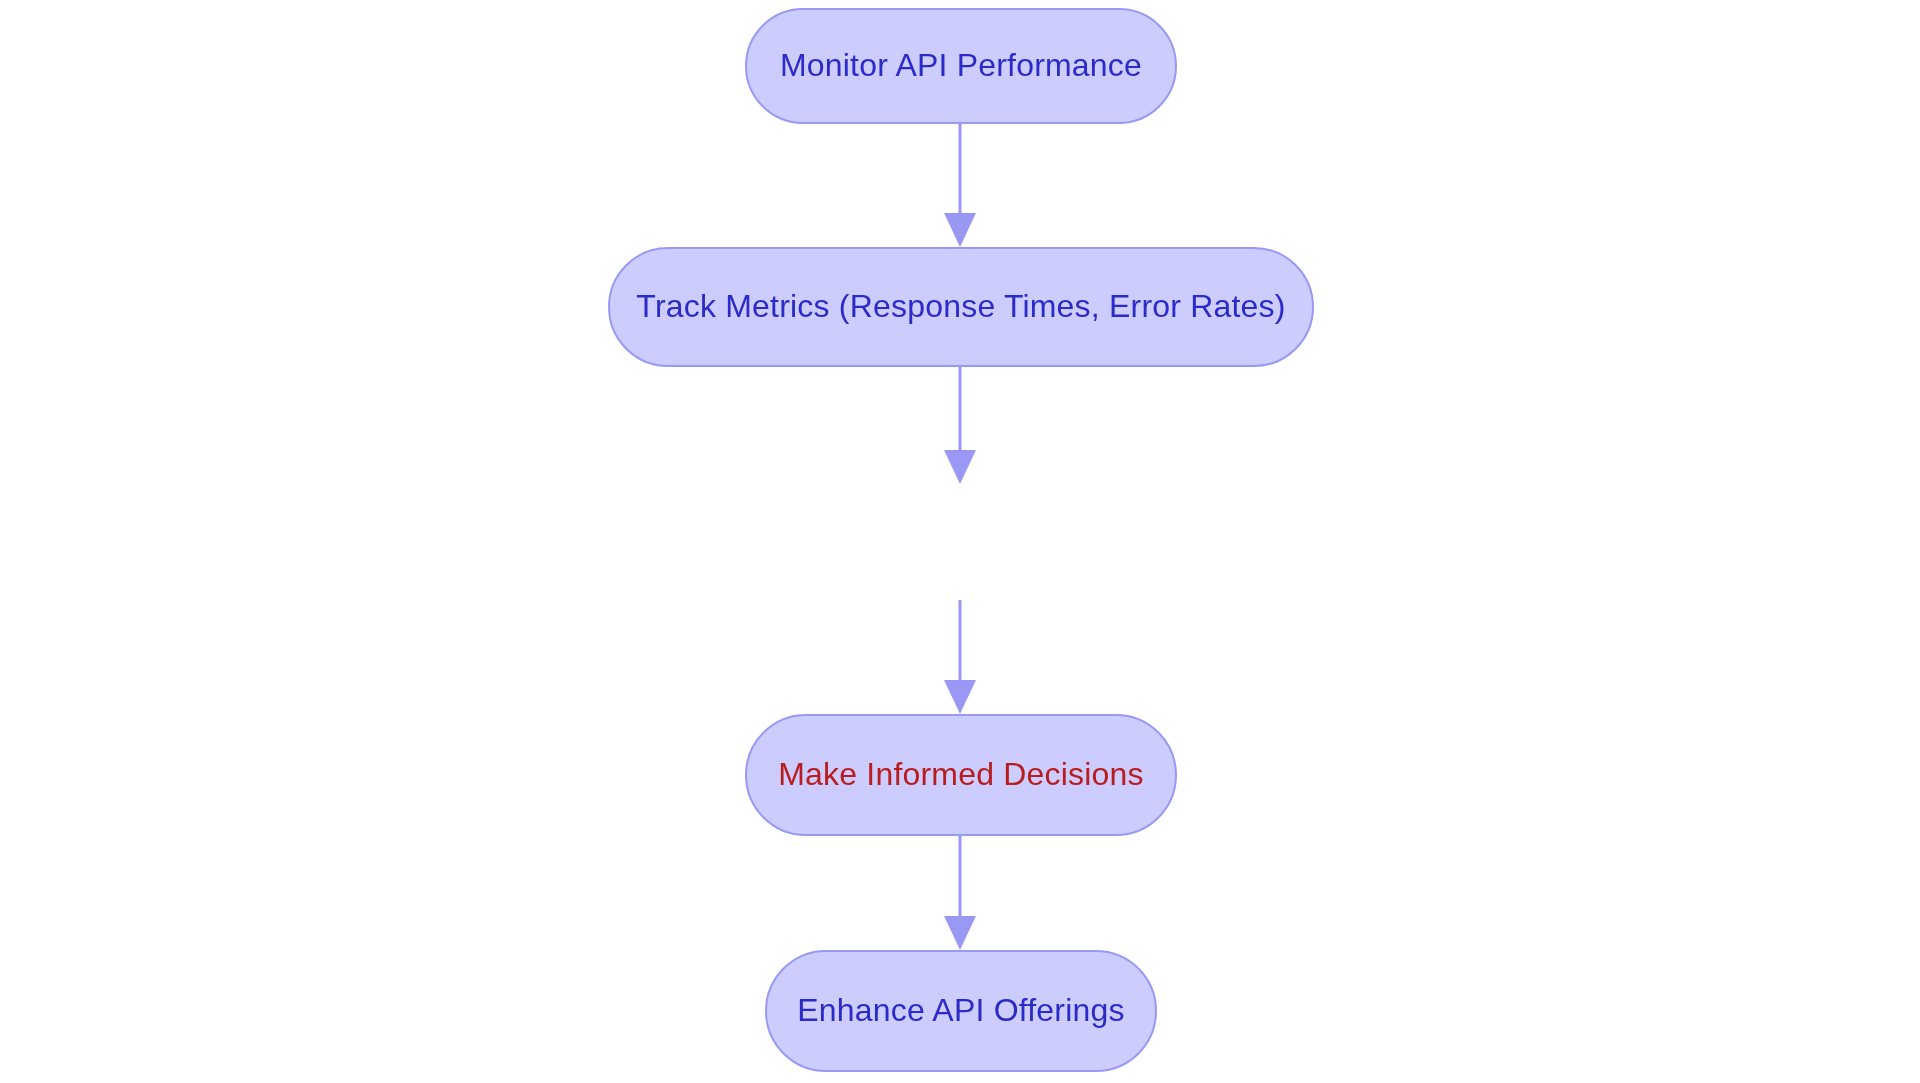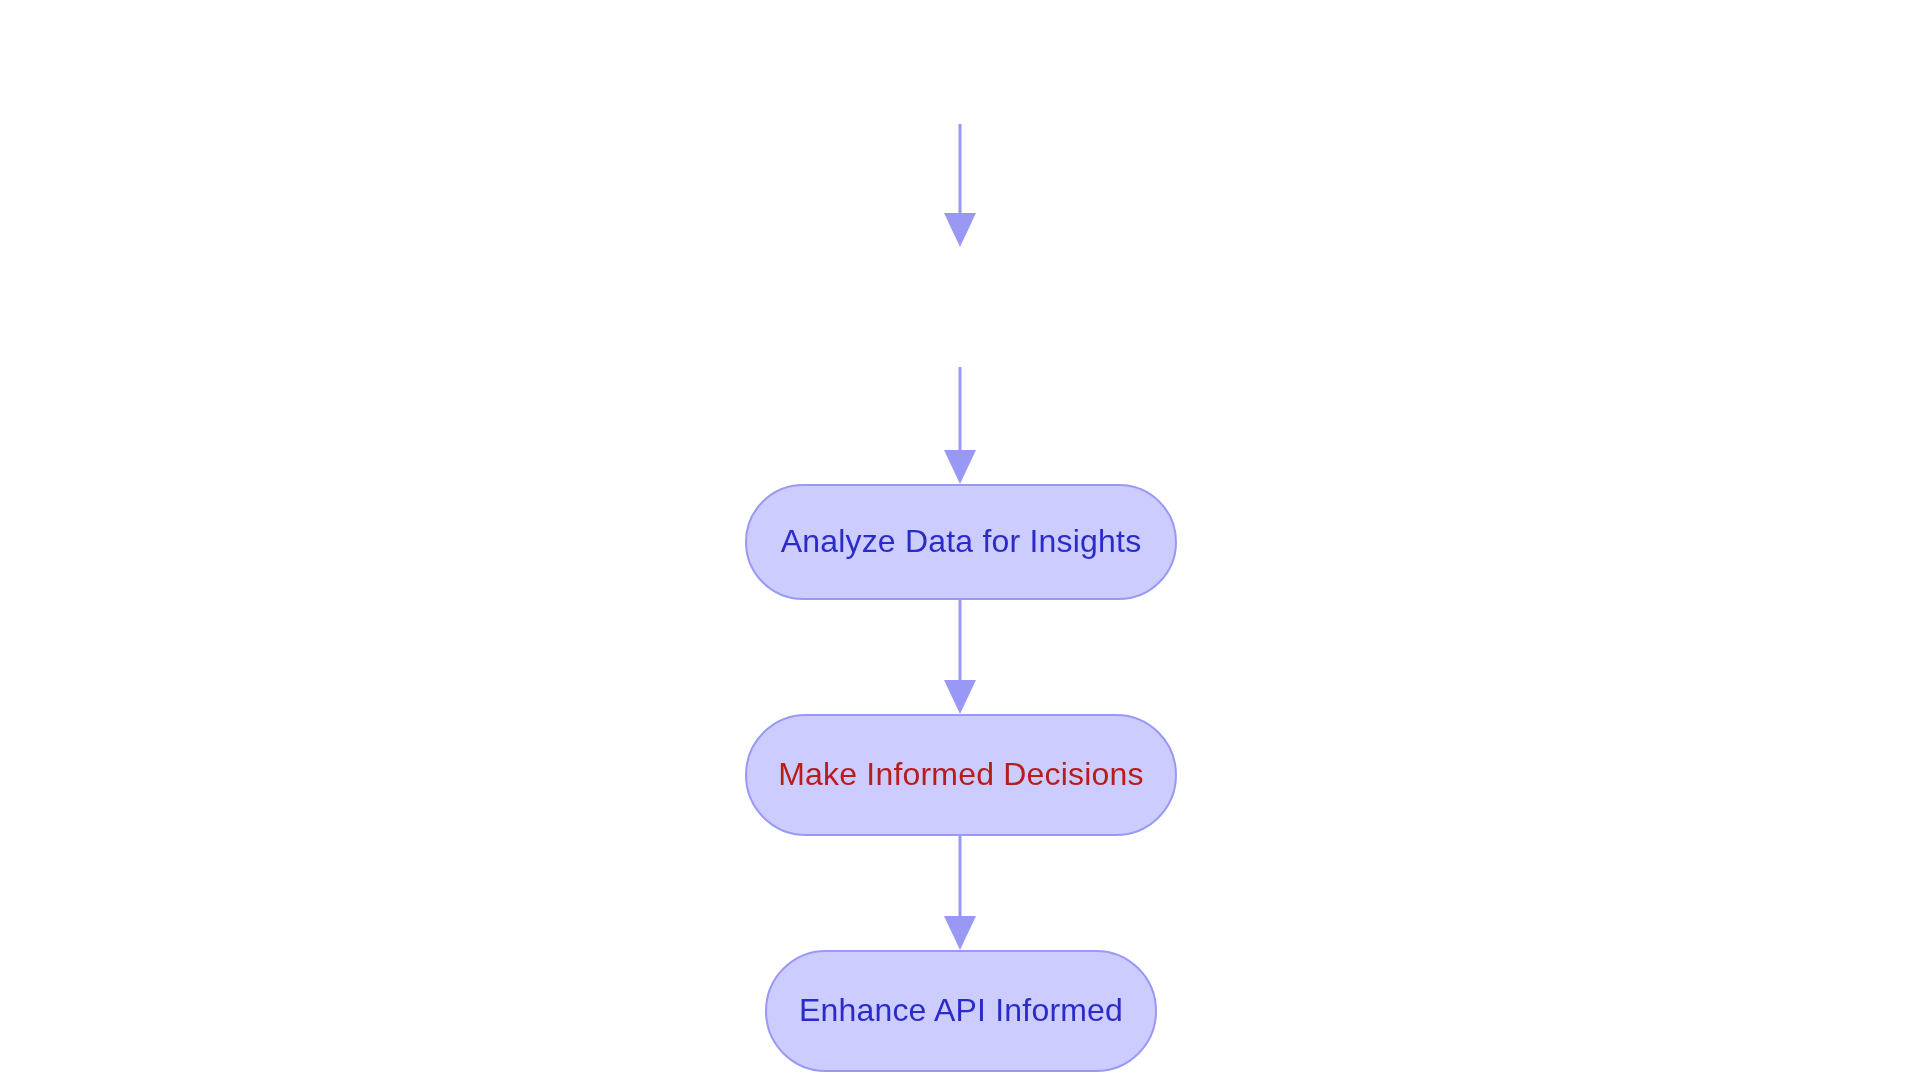--- a/index.html
+++ b/index.html
@@ -89,27 +89,30 @@
   <svg class="flow-edge" width="1920" height="1083" viewBox="0 0 1920 1083" aria-hidden="true">
     <line class="edge-line" x1="960" y1="600" x2="960" y2="695" style="stroke: rgb(153, 153, 245);"></line>
     <polygon class="edge-head" points="960,714 944,680 976,680" style="fill: rgb(153, 153, 245);"></polygon>
   </svg>
 
   <svg class="flow-edge" width="1920" height="1083" viewBox="0 0 1920 1083" aria-hidden="true">
     <line class="edge-line" x1="960" y1="836" x2="960" y2="931" style="stroke: rgb(153, 153, 245);"></line>
     <polygon class="edge-head" points="960,950 944,916 976,916" style="fill: rgb(153, 153, 245);"></polygon>
   </svg>
 
+  <div class="flow-node" id="node-1" style="background: rgb(204, 204, 255); border-color: rgb(153, 153, 245); color: rgb(43, 43, 200);">
+    <span class="node-label">Monitor API Performance</span>
+  </div>
 
+  <div class="flow-node" id="node-2" style="background: rgb(204, 204, 255); border-color: rgb(153, 153, 245); color: rgb(43, 43, 200);">
+    <span class="node-label">Track Metrics (Response Times, Error Rates)</span>
+  </div>
 
-  <div class="flow-node" id="node-3" style="background: rgb(204, 204, 255); border-color: rgb(153, 153, 245); color: rgb(43, 43, 200);">
-    <span class="node-label">Analyze Data for Insights</span>
-  </div>
 
   <div class="flow-node" id="node-4" style="background: rgb(204, 204, 255); border-color: rgb(153, 153, 245); color: #b91c1c;">
     <span class="node-label">Make Informed Decisions</span>
   </div>
 
   <div class="flow-node" id="node-5" style="background: rgb(204, 204, 255); border-color: rgb(153, 153, 245); color: rgb(43, 43, 200);">
-    <span class="node-label">Enhance API Informed</span>
+    <span class="node-label">Enhance API Offerings</span>
   </div>
 
 </div>
 
 </body></html>

